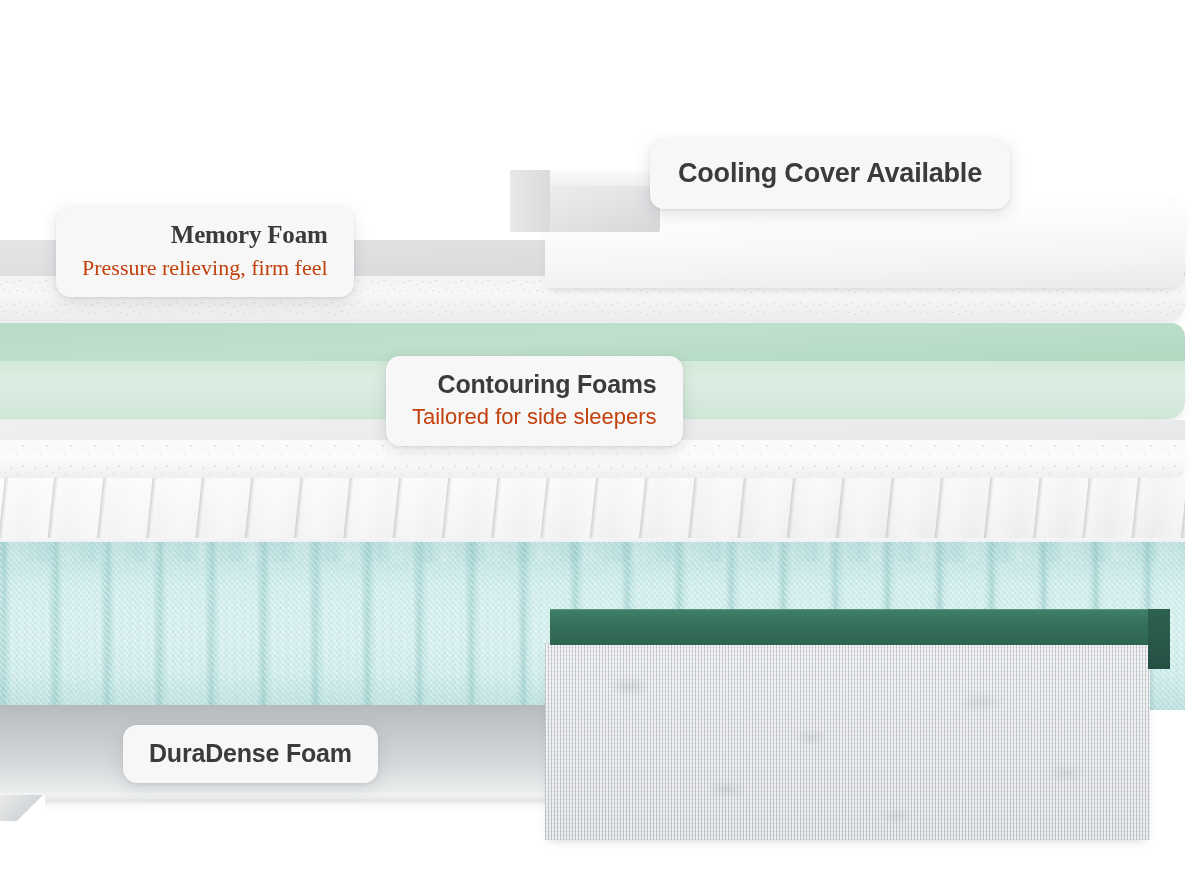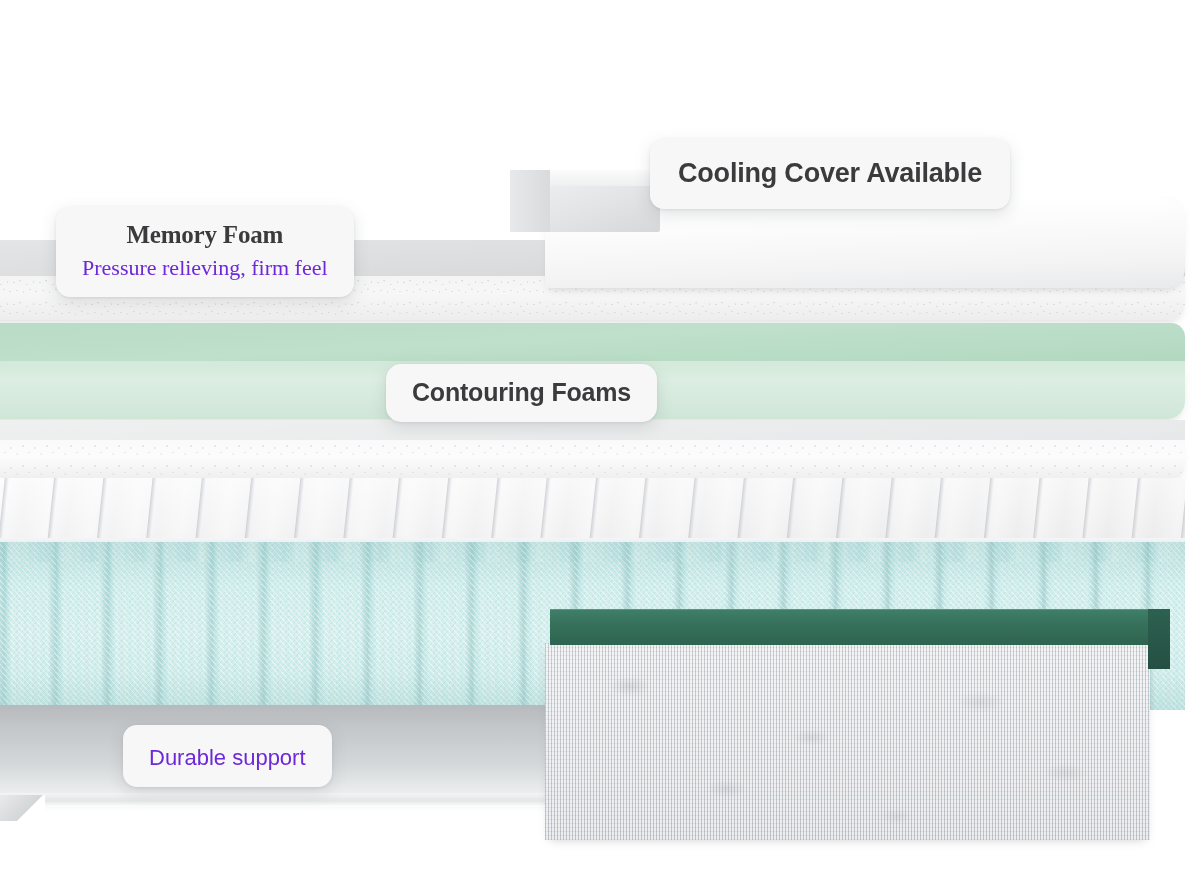--- a/index.html
+++ b/index.html
@@ -1,16 +1,16 @@
 <!DOCTYPE html>
 <html><head>
 <meta charset="utf-8">
 <title>Mattress Layers</title>
 <style>
-  * { box-sizing: border-box; margin: 0; padding: 0; }
+  * { box-sizing: border-box; margin: 0; padding: 0; text-align: right; }
   html, body {
     width: 1200px; height: 887px;
     background: #ffffff;
     font-family: "Liberation Sans", sans-serif;
     overflow: hidden;
   }
   #stage {
     position: relative;
     width: 1200px; height: 887px;
     background: #ffffff;
@@ -234,31 +234,31 @@
     font-weight: bold;
     color: #3b3b3d;
     letter-spacing: -0.2px;
     line-height: 1.12;
     white-space: nowrap;
   }
   .callout .sub {
     display: block;
     font-size: 22px;
     font-weight: normal;
-    color: #6d28d9;
+    color: #c2410c;
     line-height: 1.2;
     margin-top: 6px;
     white-space: nowrap;
   }
   .callout.single { padding: 19px 28px 21px; }
   .callout.single .title { font-size: 27px; }
 
   #cal-cooling   { left: 650px; top: 139px; }
   #cal-memory    { left: 56px;  top: 207px; font-family: Liberation Serif, serif; }
-  #cal-contour   { left: 386px; top: 364px; border-radius: 15px; }
+  #cal-contour   { left: 386px; top: 356px; }
   #cal-coils     { left: 90px;  top: 580px; }
   #cal-dura      { left: 123px; top: 725px; }
 </style>
 </head>
 <body>
 
 <div id="stage">
 
   <div class="slab" id="mem-top"></div>
   <div class="slab" id="mem-face"></div>
@@ -302,20 +302,21 @@
     <span class="title">Cooling Cover Available</span>
   </div>
 
   <div class="callout" id="cal-memory">
     <span class="title">Memory Foam</span>
     <span class="sub">Pressure relieving, firm feel</span>
   </div>
 
   <div class="callout" id="cal-contour">
     <span class="title">Contouring Foams</span>
+    <span class="sub">Tailored for side sleepers</span>
   </div>
 
 
   <div class="callout" id="cal-dura">
-    <span class="sub">Durable support</span>
+    <span class="title">DuraDense Foam</span>
   </div>
 
 </div>
 
 </body></html>

